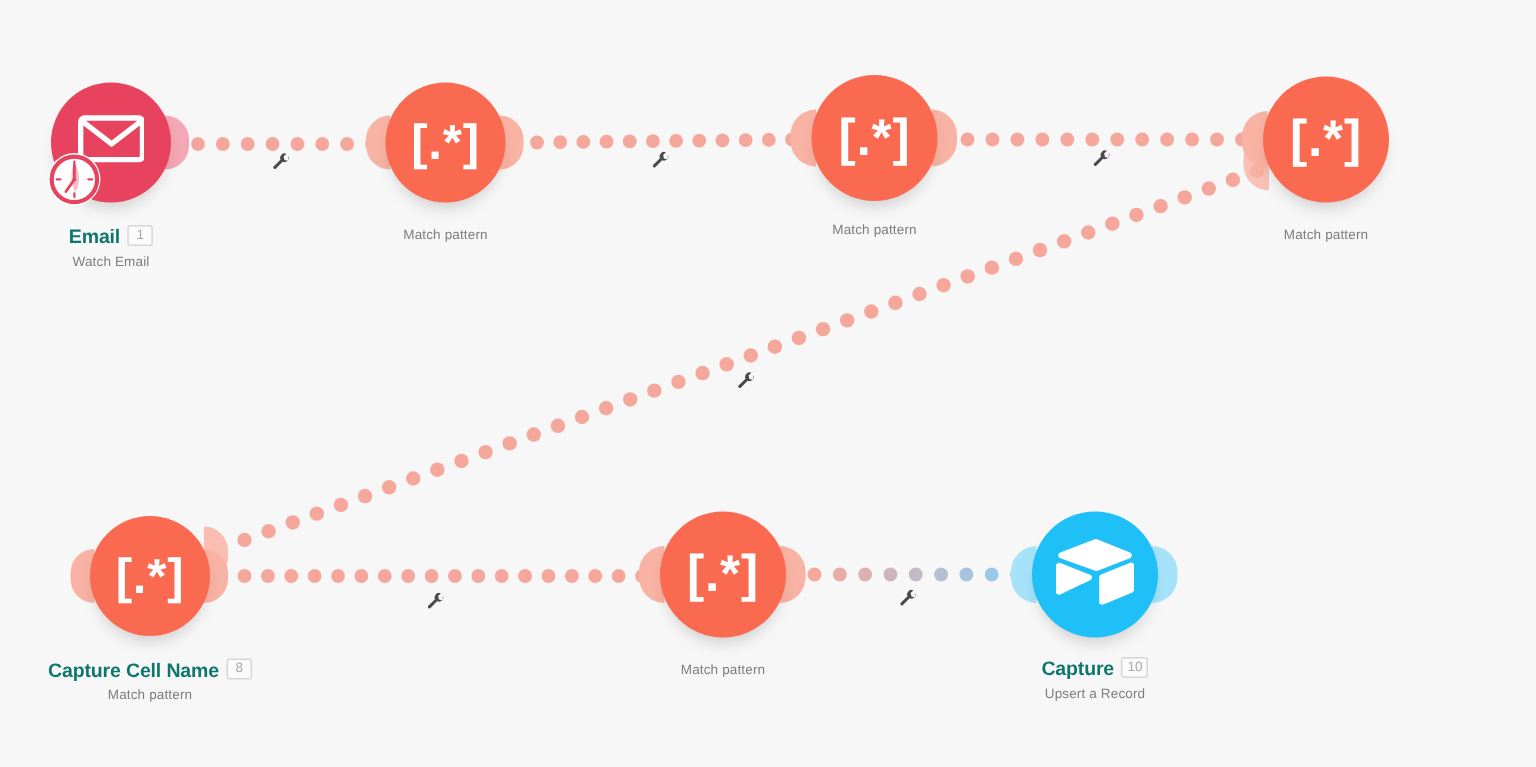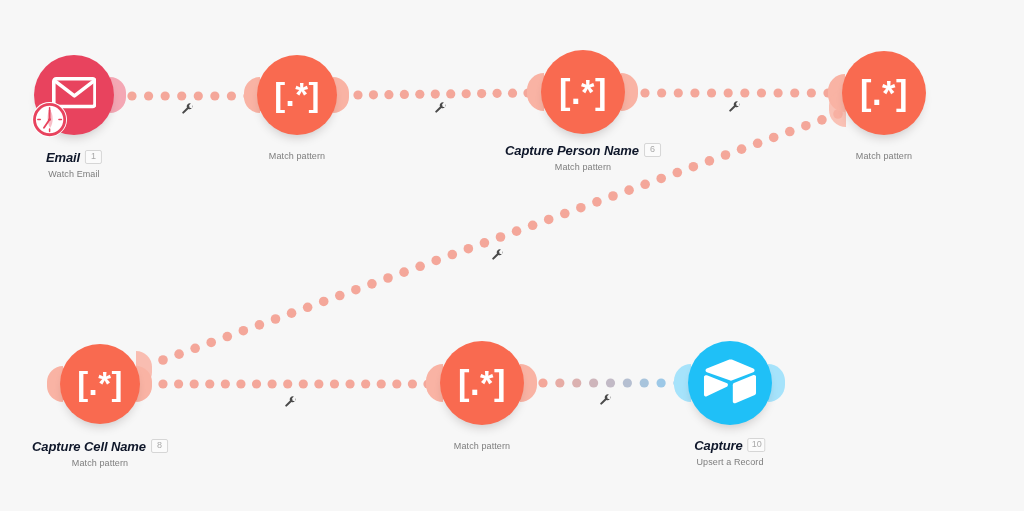--- a/index.html
+++ b/index.html
@@ -69,23 +69,22 @@
   .caption-row {
     display: flex;
     align-items: center;
     justify-content: center;
     gap: 5px;
     line-height: 1;
   }
   .node-title {
     font-size: 13px;
     font-weight: bold;
-    color: #0f172a;
+    color: #0f766e;
     letter-spacing: -0.1px;
-    font-style: italic;
   }
   .node-badge {
     display: inline-block;
     min-width: 9px;
     padding: 1px 3px 2px;
     font-size: 9px;
     line-height: 1;
     color: #a9a9a9;
     border: 1px solid #d6d6d6;
     border-radius: 2px;
@@ -283,24 +282,20 @@
           <div class="node-sub">Match pattern</div>
         </div>
       </div>
       <div class="node" style="left: 583px; top: 92px;">
         <div class="conn conn-left" style="width: 16.8px; height: 38.64px; left: -55.86px; margin-top: -19.32px; background: rgb(249, 179, 164);"></div>
         <div class="conn conn-right" style="width: 16.8px; height: 38.64px; left: 37.8px; margin-top: -19.32px; background: rgb(249, 179, 164);"></div>
         <div class="node-disc" style="width: 84px; height: 84px; background: rgb(249, 106, 80);">
           <span class="regex-glyph" style="font-size: 34.44px;">[.*]</span>
         </div>
         <div class="node-caption" style="top: 51px;">
-          <div class="caption-row">
-            <span class="node-title">Capture Person Name</span>
-            <span class="node-badge">6</span>
-          </div>
           <div class="node-sub">Match pattern</div>
         </div>
       </div>
       <div class="node" style="left: 884px; top: 93px;">
         <div class="conn conn-left" style="width: 16.8px; height: 38.64px; left: -55.86px; margin-top: -19.32px; background: rgb(249, 179, 164);"></div>
         <div class="conn conn-left" style="width: 16.8px; height: 38.64px; left: -54.6px; margin-top: -4.2px; background: rgb(249, 179, 164); opacity: 0.8;"></div>
         <div class="node-disc" style="width: 84px; height: 84px; background: rgb(249, 106, 80);">
           <span class="regex-glyph" style="font-size: 34.44px;">[.*]</span>
         </div>
         <div class="node-caption" style="top: 53px;">

